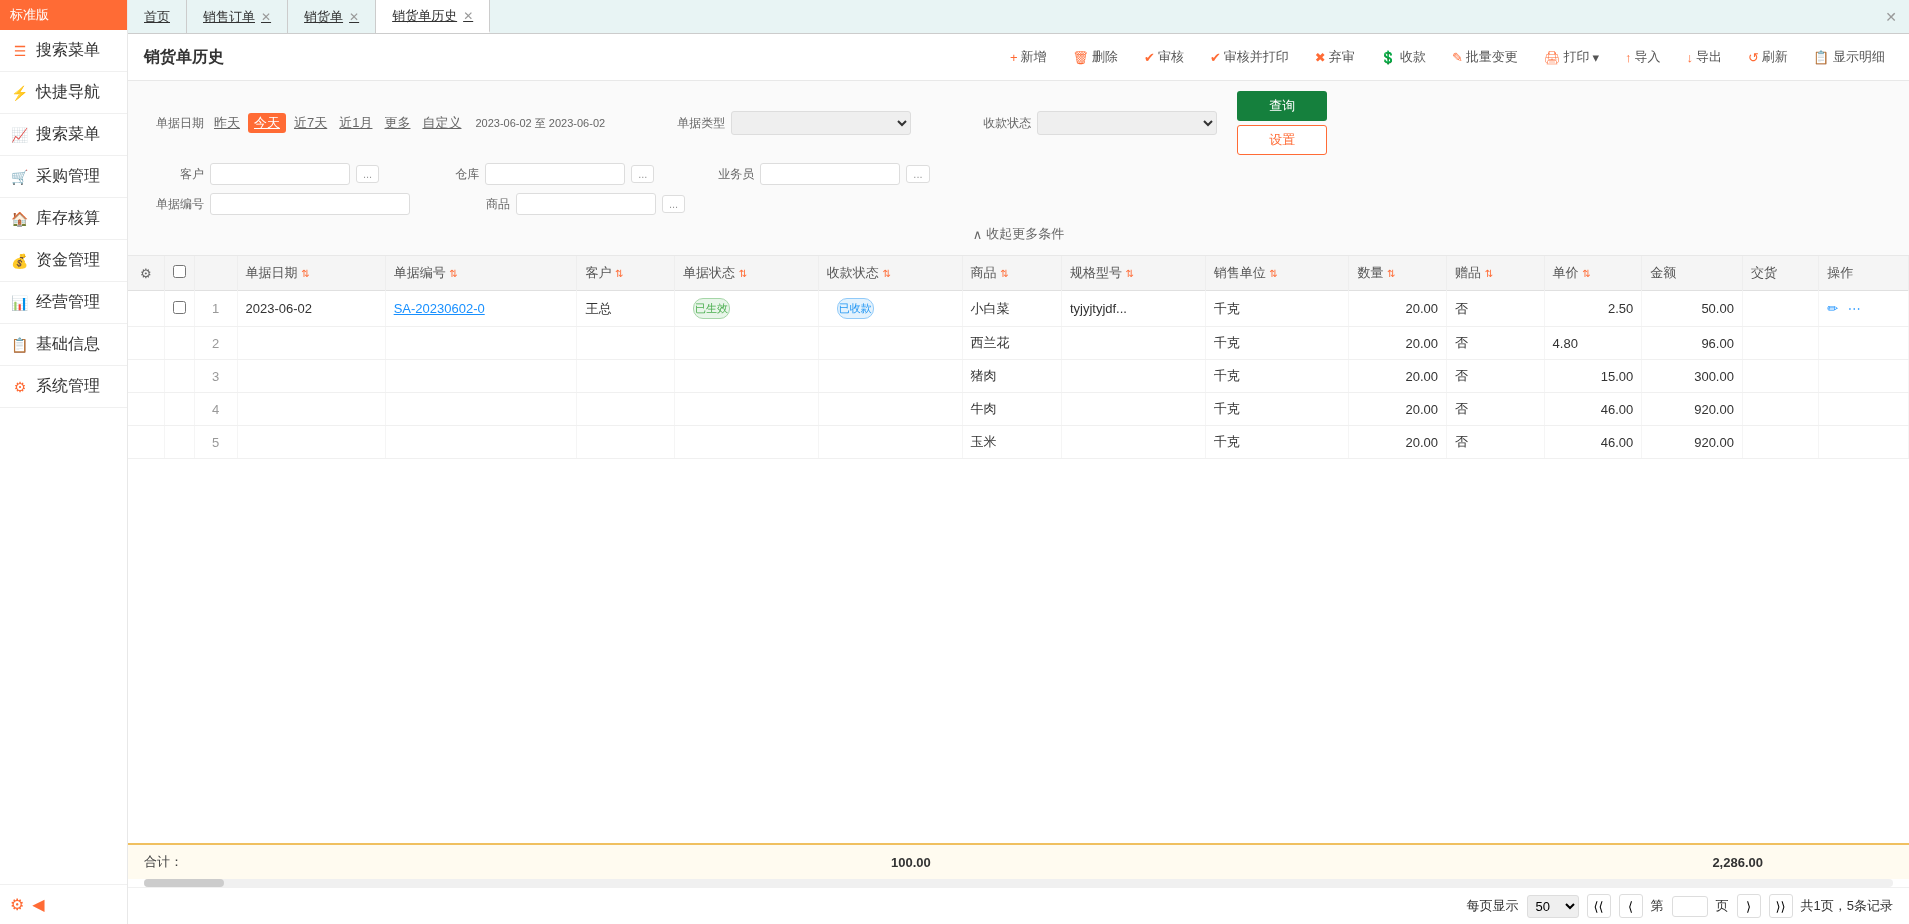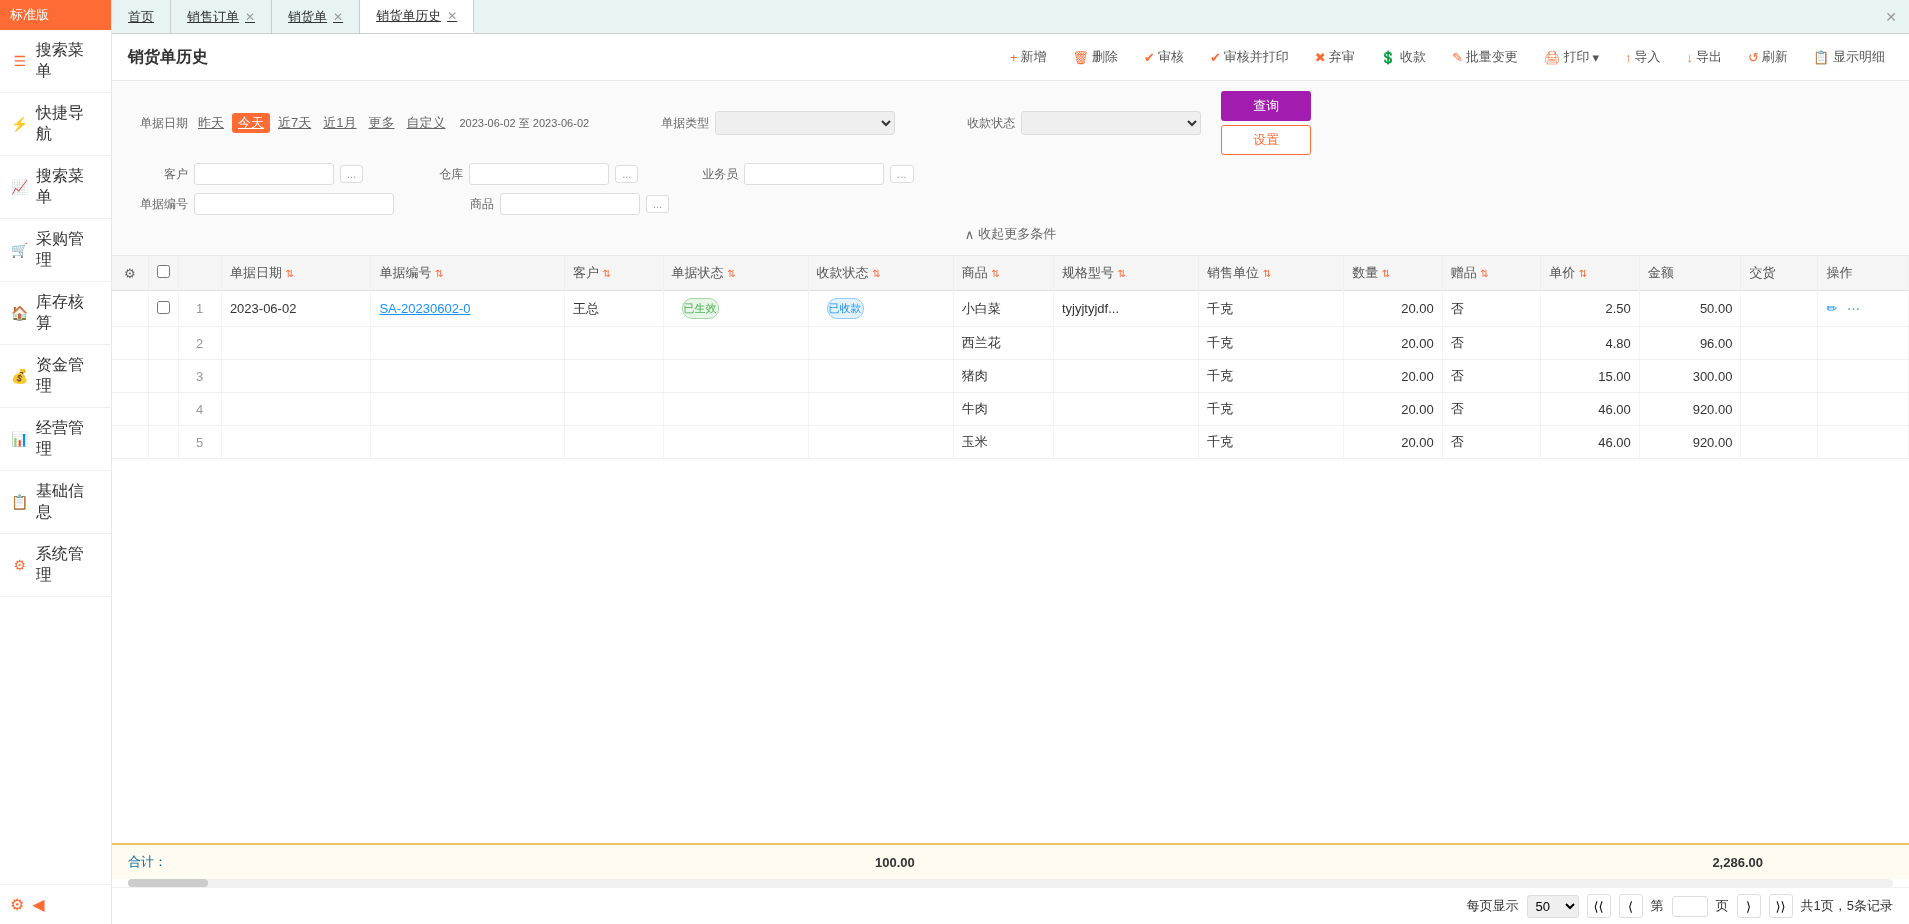--- a/index.html
+++ b/index.html
@@ -1,20 +1,20 @@
 <!DOCTYPE html>
 <html><head>
   <meta charset="utf-8">
   <style>
     * { box-sizing: border-box; margin: 0; padding: 0; font-family: 'Microsoft YaHei', Arial, sans-serif; font-size: 13px; }
     body { display: flex; height: 924px; overflow: hidden; background: #f5f5f5; }
 
     
     .sidebar {
-      width: 112px;
+      width: 128px;
       background: #fff;
       border-right: 1px solid #e8e8e8;
       display: flex;
       flex-direction: column;
       height: 100%;
       flex-shrink: 0;
     }
     .sidebar-top {
       background: #ff6b35;
       color: white;
@@ -234,21 +234,21 @@
     .table-footer {
       background: #fffbf0;
       border-top: 2px solid #f0c060;
       padding: 8px 16px;
       display: flex;
       align-items: center;
       font-size: 12px;
       color: #333;
       flex-shrink: 0;
     }
-    .footer-label { color: #0369a1; margin-right: 8px; }
+    .footer-label { color: #404040; margin-right: 8px; }
     .footer-total { font-weight: bold; }
     .footer-amount { font-weight: bold; margin-left: auto; padding-right: 130px; }
 
     
     .pagination {
       display: flex;
       align-items: center;
       justify-content: flex-end;
       padding: 6px 16px;
       gap: 8px;
@@ -278,21 +278,21 @@
     }
     .scrollbar-thumb {
       height: 8px;
       width: 80px;
       background: #ccc;
       border-radius: 4px;
     }
 
     
     .query-btn {
-      background: #a21caf;
+      background: #15803d;
       color: white;
       border: none;
       padding: 6px 32px;
       border-radius: 3px;
       cursor: pointer;
       font-size: 13px;
     }
     .set-btn {
       background: white;
       color: #ff6b35;
@@ -623,21 +623,21 @@
         
       </td>
       <td>
         
       </td>
       <td>西兰花</td>
       <td></td>
       <td>千克</td>
       <td style="text-align:right">20.00</td>
       <td>否</td>
-      <td style="text-align:right">4.80</td>
+      <td style="">4.80</td>
       <td style="text-align:right">96.00</td>
       <td></td>
       <td>
         
       </td>
     </tr>
             <tr>
       <td></td>
       <td style="text-align:center">
         

